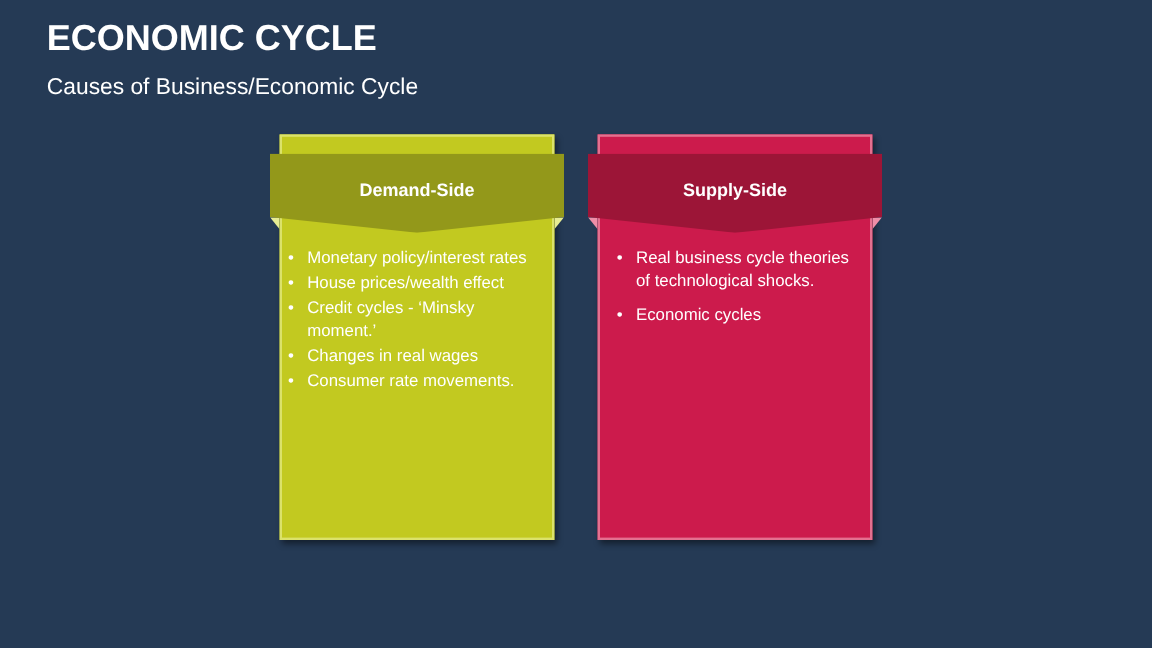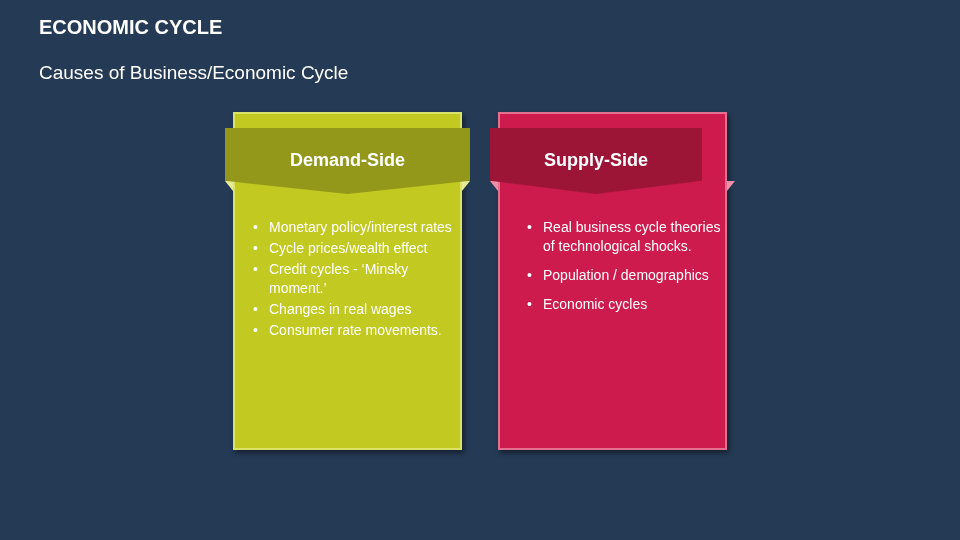--- a/index.html
+++ b/index.html
@@ -4,55 +4,55 @@
 <style>
   html, body { margin: 0; padding: 0; }
   body {
     width: 960px; height: 540px; overflow: hidden;
     background: #253a55;
     font-family: "Liberation Sans", "DejaVu Sans", sans-serif;
     position: relative;
   }
   .title {
     position: absolute; left: 39px; top: 16px;
-    font-size: 20px; font-weight: bold; color: #ffffff; letter-spacing: 0px;
+    font-size: 30px; font-weight: bold; color: #ffffff; letter-spacing: 0px;
   }
   .subtitle {
     position: absolute; left: 39px; top: 62px;
     font-size: 19px; color: #ffffff;
   }
   .card {
     position: absolute; top: 112px; height: 338px;
     box-sizing: border-box;
     box-shadow: 2px 3px 5px rgba(0,0,0,0.45);
   }
   .card.demand { left: 233px; width: 229px; background: #c2c920; border: 2px solid #dbe26a; }
   .card.supply { left: 498px; width: 229px; background: #cc1b4c; border: 2px solid #e4708f; }
 
   .banner {
     position: absolute; top: 128px; height: 66px;
     box-sizing: border-box;
     display: flex; align-items: flex-start; justify-content: center;
     padding-top: 22px;
-    color: #ffffff; font-weight: bold; font-size: 18px;
+    color: #ffffff; font-weight: bold; font-size: 15px;
     filter: drop-shadow(0 3px 2px rgba(0,0,0,0.3));
   }
   .banner.demand { left: 225px; width: 245px; background: #93981a;
     clip-path: polygon(0 0, 100% 0, 100% 80%, 50% 100%, 0 80%); }
-  .banner.supply { left: 490px; width: 212px; background: #9c1537;
+  .banner.supply { left: 490px; width: 245px; background: #9c1537;
     clip-path: polygon(0 0, 100% 0, 100% 80%, 50% 100%, 0 80%); }
 
   .fold { position: absolute; top: 181px; width: 8px; height: 10px; }
   .fold.dl { left: 225px; background: #e6ec92; clip-path: polygon(0 0, 100% 0, 100% 100%); }
   .fold.dr { left: 462px; background: #e6ec92; clip-path: polygon(0 0, 100% 0, 0 100%); }
   .fold.sl { left: 490px; background: #ee8ea8; clip-path: polygon(0 0, 100% 0, 100% 100%); }
   .fold.sr { left: 727px; background: #ee8ea8; clip-path: polygon(0 0, 100% 0, 0 100%); }
 
   ul.bullets {
-    position: absolute; margin: 13px; padding: 0; list-style: none;
+    position: absolute; margin: 0; padding: 0; list-style: none;
     color: #ffffff; font-size: 14px; line-height: 19px;
   }
   ul.bullets li { position: relative; padding-left: 18px; margin-bottom: 2px; }
   ul.bullets li::before {
     content: "•"; position: absolute; left: 2px; top: 0;
   }
   ul.demand-list { left: 238px; top: 205px; width: 215px; }
   ul.supply-list { left: 512px; top: 205px; width: 210px; }
   ul.supply-list li { margin-bottom: 10px; }
 </style>
@@ -63,29 +63,28 @@
 <div class="subtitle">Causes of Business/Economic Cycle</div>
 
 <div class="card demand"></div>
 <div class="fold dl"></div>
 <div class="fold dr"></div>
 <div class="banner demand">
   <span>Demand-Side</span>
 </div>
 <ul class="bullets demand-list">
   <li>Monetary policy/interest rates</li>
-  <li>Cycle prices/wealth effect</li>
+  <li>House prices/wealth effect</li>
   <li>Credit cycles - ‘Minsky moment.’</li>
   <li>Changes in real wages</li>
   <li>Consumer rate movements.</li>
 </ul>
 
 <div class="card supply"></div>
 <div class="fold sl"></div>
 <div class="fold sr"></div>
 <div class="banner supply">
   <span>Supply-Side</span>
 </div>
 <ul class="bullets supply-list">
   <li>Real business cycle theories of technological shocks.</li>
-  <li>Population / demographics</li>
   <li>Economic cycles</li>
 </ul>
 
 </body></html>

